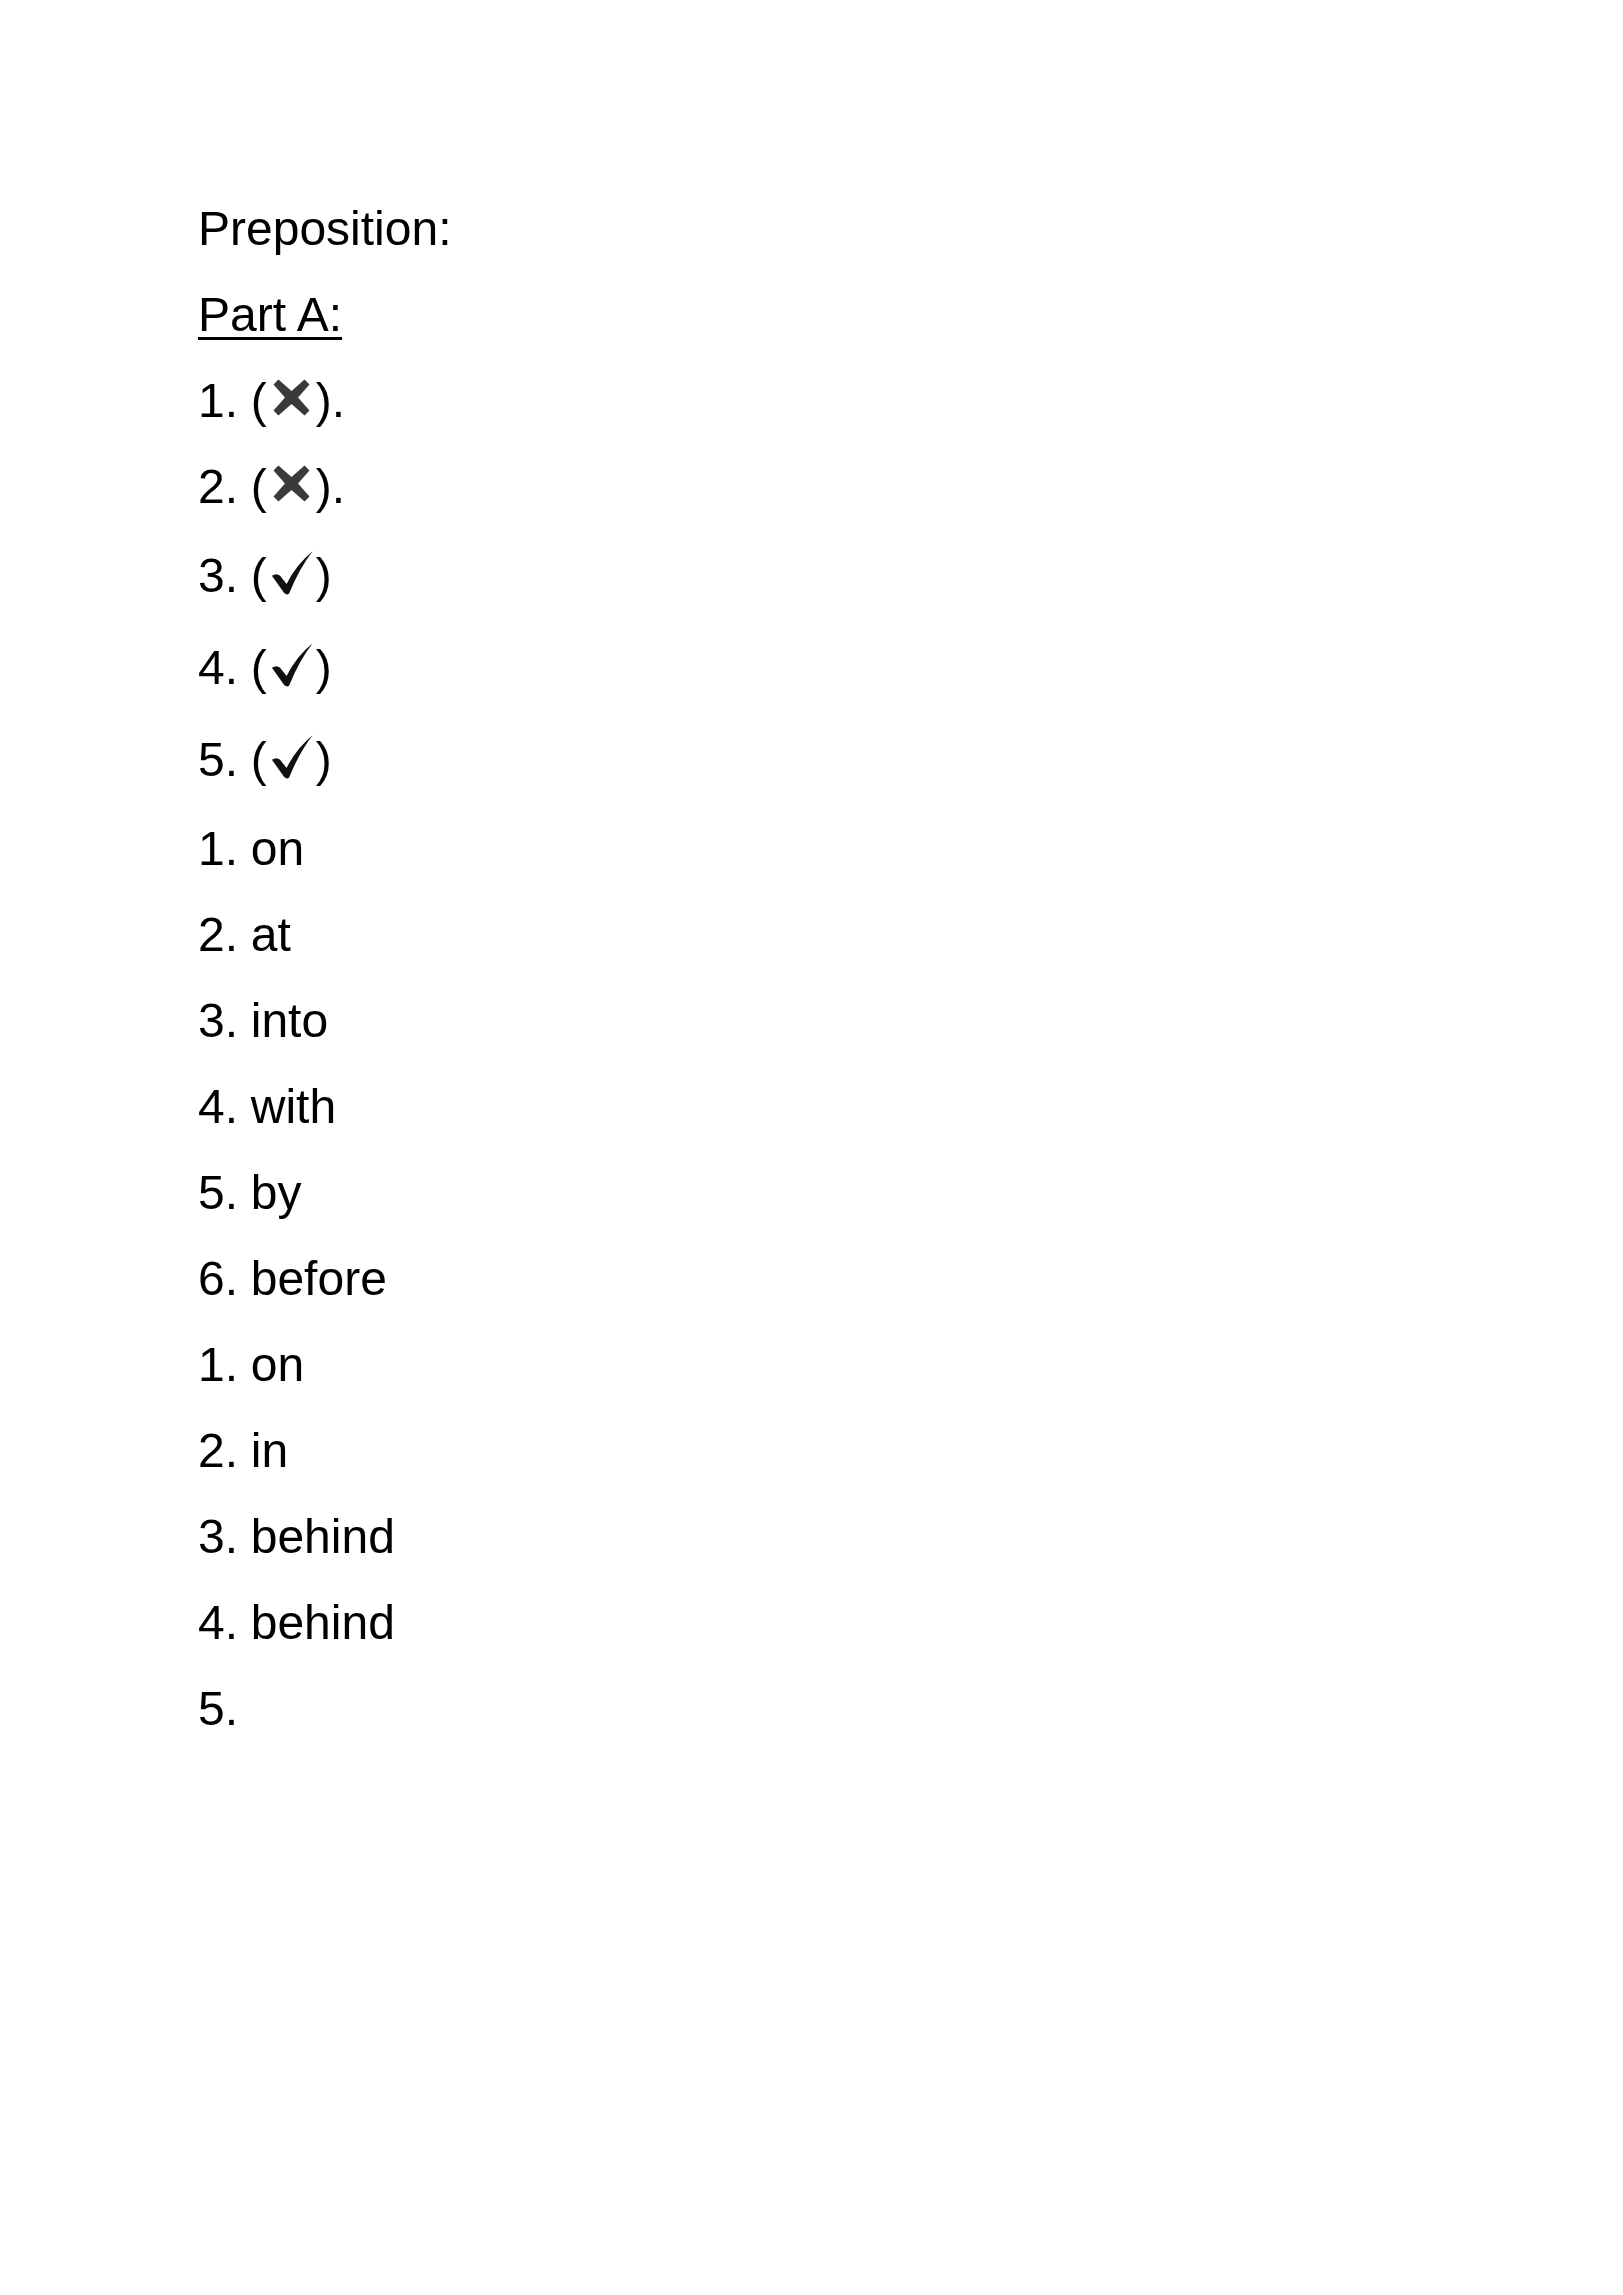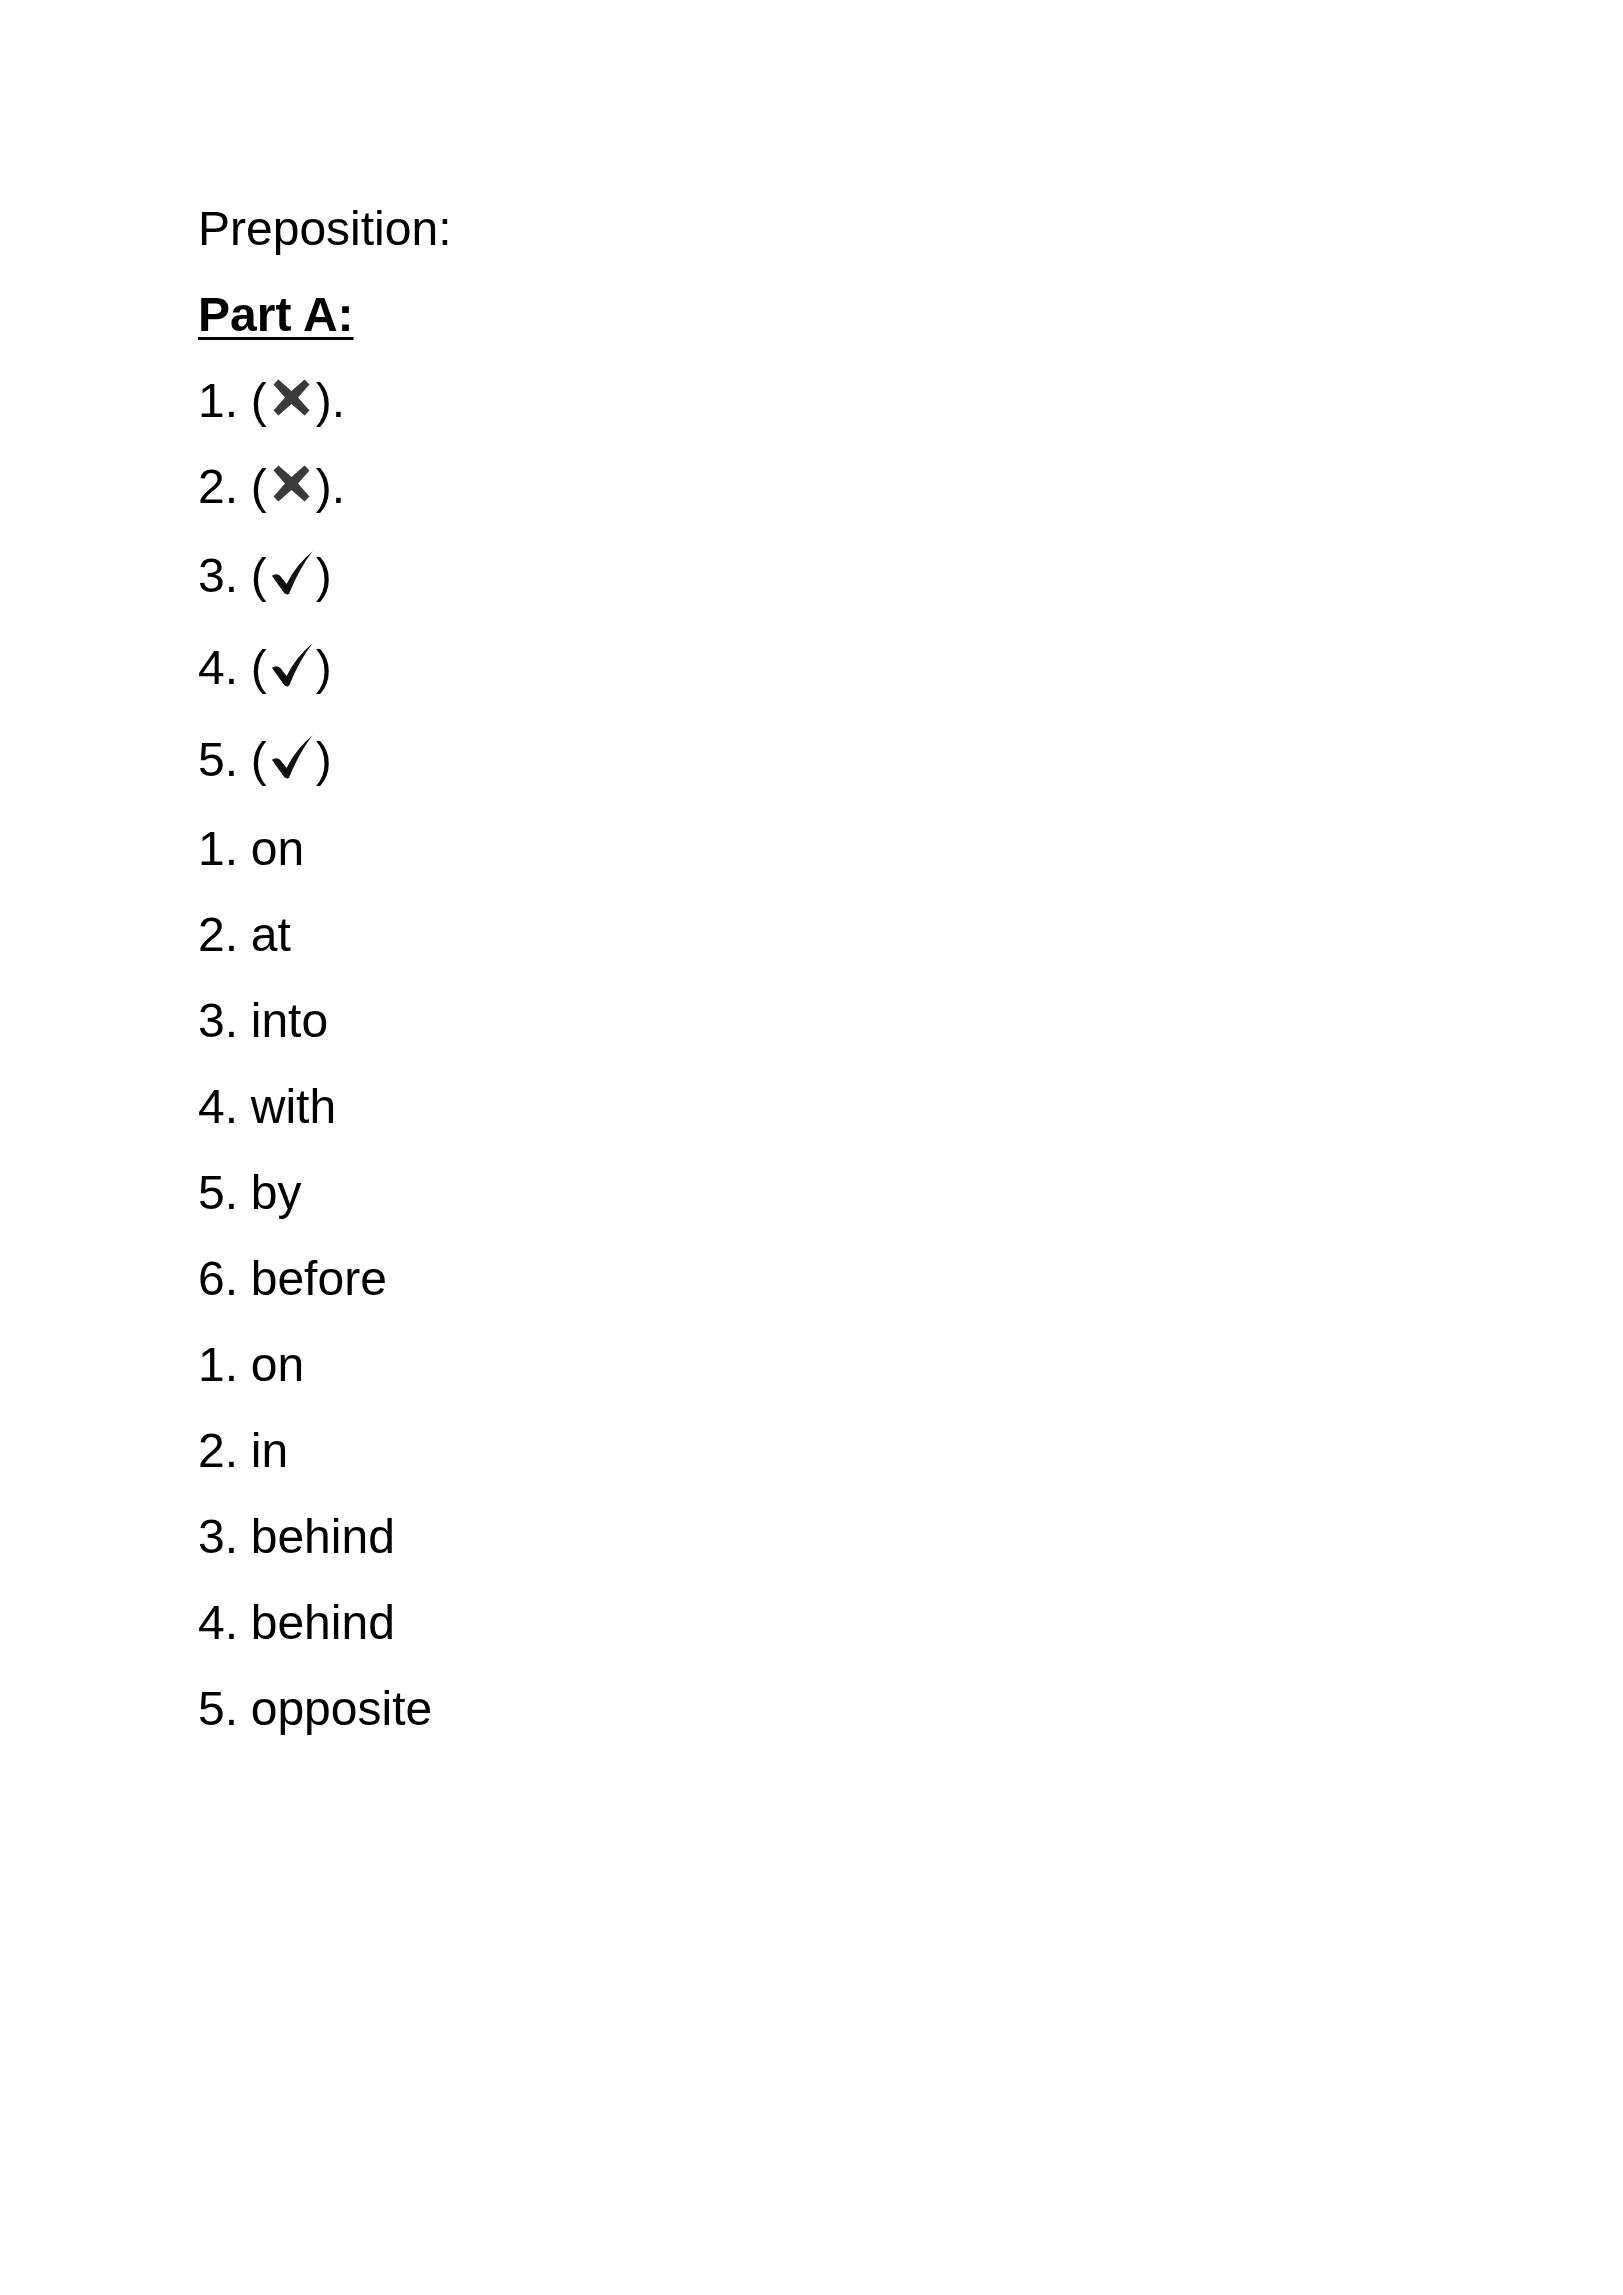--- a/index.html
+++ b/index.html
@@ -4,21 +4,21 @@
 <style>
   html, body { margin: 0; padding: 0; background: #ffffff; }
   body { width: 1623px; height: 2295px; position: relative; overflow: hidden; }
   .page {
     position: absolute; left: 198px; top: 186px;
     font-family: "Liberation Sans", sans-serif;
     font-size: 48px; color: #000000; line-height: 86px;
   }
   .line { height: 86px; white-space: nowrap; display: flex; align-items: center; text-align: center; }
   .line.tall { height: 92px; }
-  .heading { text-decoration: underline; text-decoration-thickness: 3.2px; text-underline-offset: 6.3px; font-weight: bold; }
+  .heading { text-decoration: underline; text-decoration-thickness: 3.2px; text-underline-offset: 6.3px; }
   .mark { display: inline-block; width: 49px; height: 49px; vertical-align: middle; position: relative; top: -3.2px; }
   .mark svg { width: 100%; height: 100%; display: block; }
   .gap { display: inline-block; width: 12.7px; }
 </style>
 </head>
 <body>
 
 <div class="page">
 
   <div class="line">
@@ -134,17 +134,16 @@
       <span>behind</span>
     </div>
   <div class="line">
       <span>4.</span>
       <span class="gap"></span>
       <span>behind</span>
     </div>
   <div class="line">
       <span>5.</span>
       <span class="gap"></span>
-      <span>opposite</span>
     </div>
 
 </div>
 
 
 </body></html>

